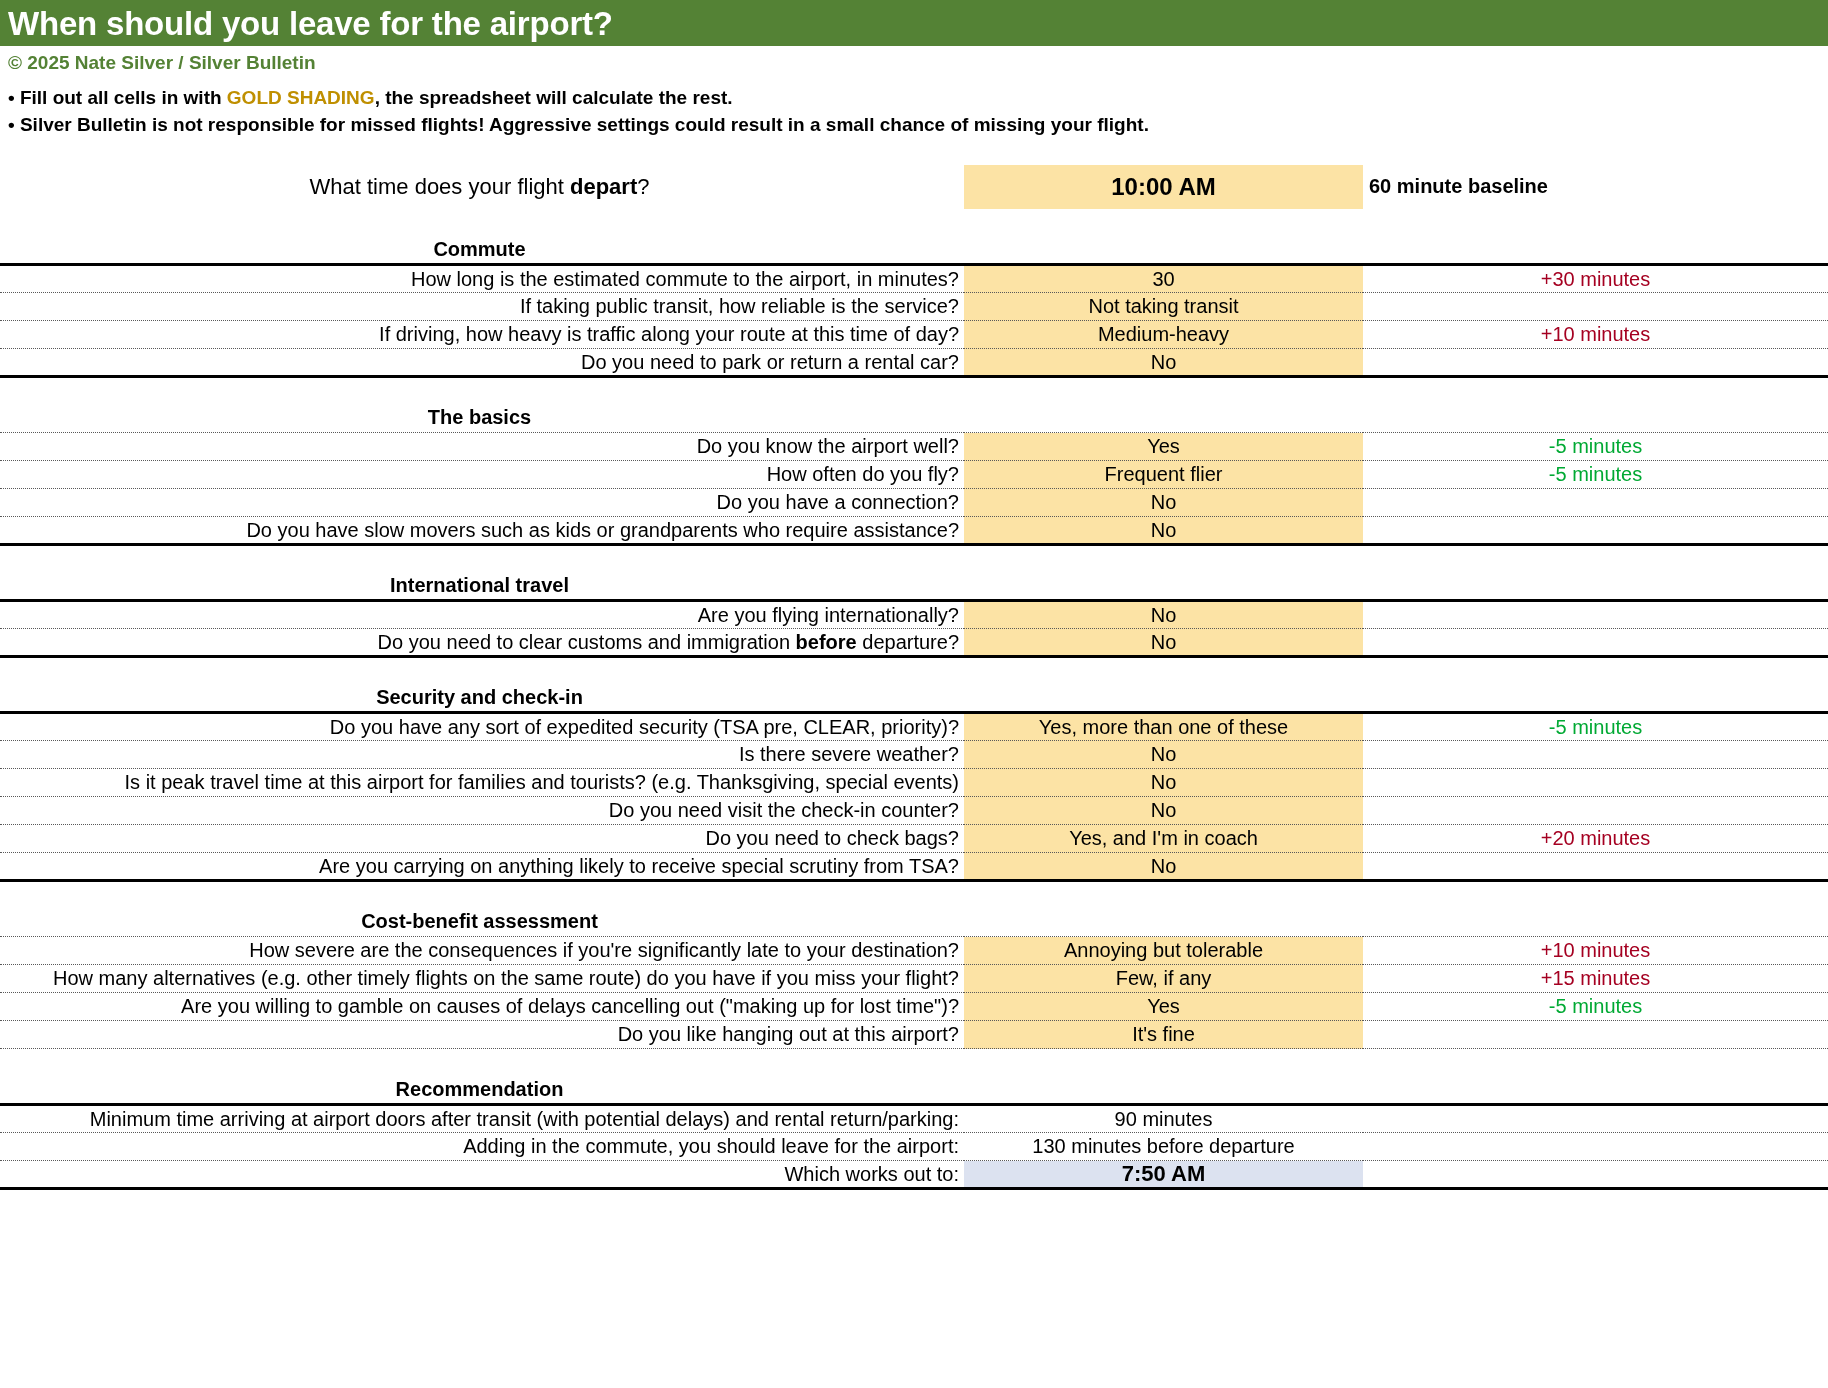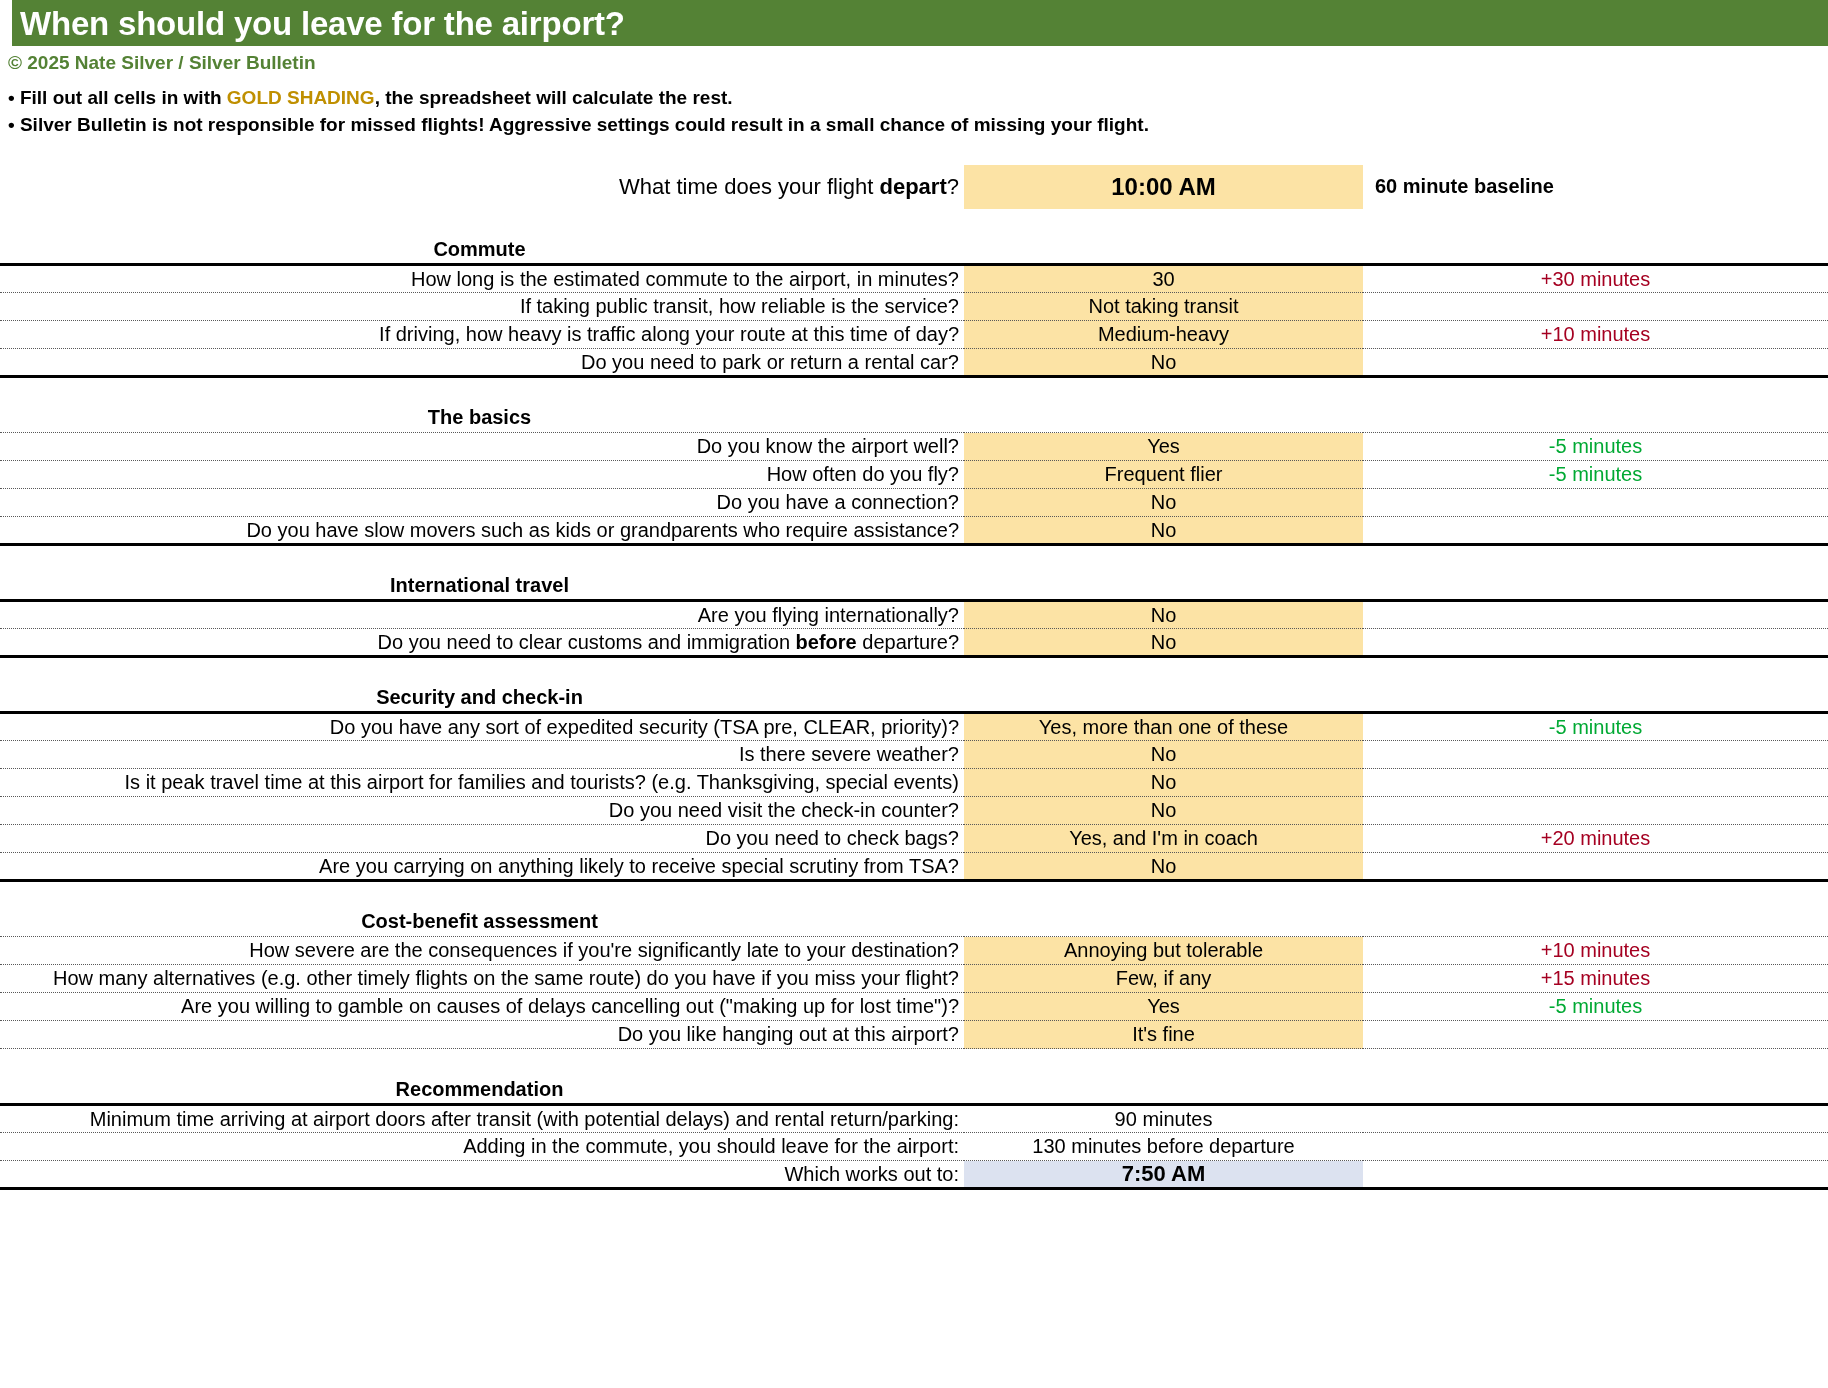--- a/index.html
+++ b/index.html
@@ -11,21 +11,20 @@
   }
   #sheet { width: 1828px; position: relative; }
 
   
   .banner {
     background: #548235;
     height: 46px;
     display: flex;
     align-items: center;
     padding-left: 8px;
-    margin-left: 12px;
   }
   .banner-title {
     color: #ffffff;
     font-size: 33px;
     font-weight: bold;
     letter-spacing: -0.2px;
     line-height: 1;
   }
   .copyright {
     color: #548235;
@@ -92,26 +91,26 @@
 
   
   .bt-thick { border-top: 3px solid #000000; }
   .bb-thick { border-bottom: 3px solid #000000; }
   .bt-dot   { border-top: 1px dotted #595959; }
   .bb-dot   { border-bottom: 1px dotted #595959; }
 
   tr.spacer td { height: 26px; border: none; }
 
   
-  .toprow td { height: 44px; }
+  .toprow td { height: 44px; text-align: center; }
   .toprow .value { font-size: 24px; font-weight: bold; margin-left: 24px; }
   .toprow .label { font-size: 22px; }
   .toprow .effect {
     font-size: 20px; font-weight: bold;
-    text-align: left; padding-left: 12px;
+    text-align: left; padding-left: 6px;
   }
 </style>
 </head>
 <body>
 
 <div id="sheet">
 
   <div class="banner">
     <span class="banner-title">When should you leave for the airport?</span>
   </div>

